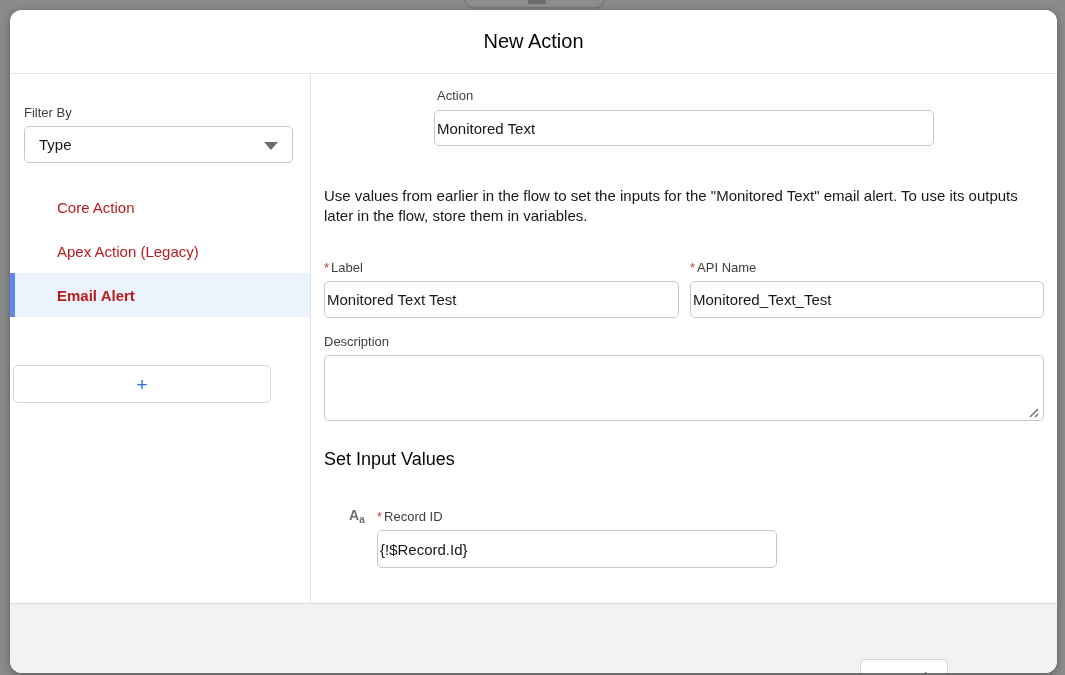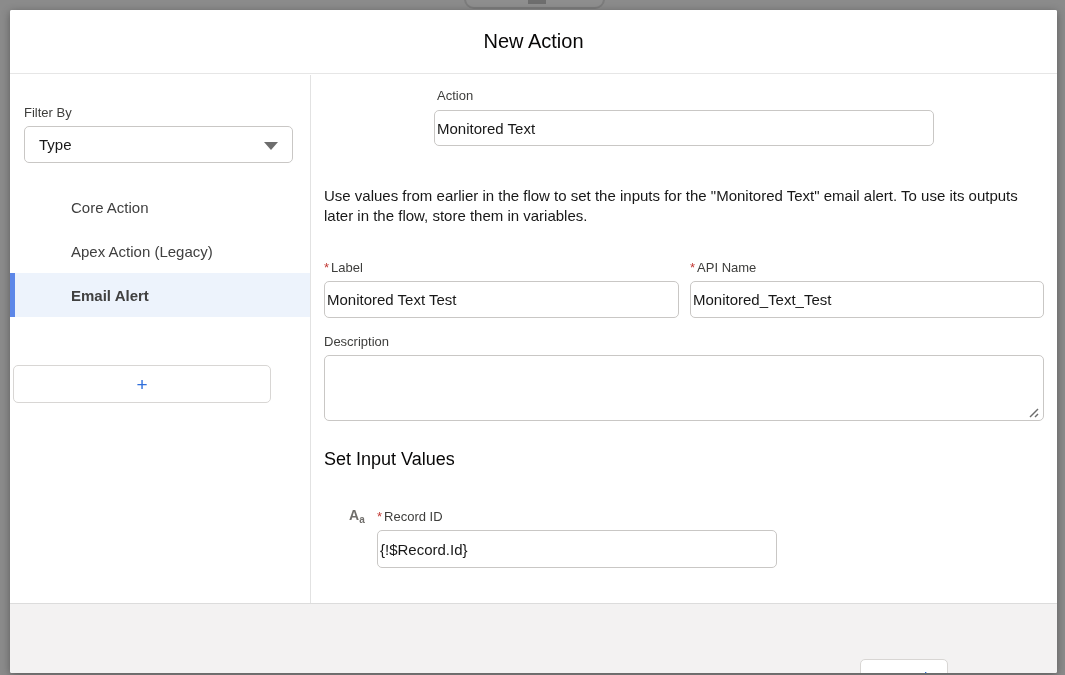--- a/index.html
+++ b/index.html
@@ -17,21 +17,21 @@
     background:#8e8e8e; border:2px solid #7c7c7c; border-radius:10px;
   }
   .behind-tab {
     position:absolute; left:528px; top:0; width:18px; height:4px;
     background:#6e6e6e;
   }
 
   
   .modal {
     position:absolute; left:10px; top:10px; width:1047px; height:663px;
-    background:#ffffff; border-radius:2px; overflow:hidden;
+    background:#ffffff; border-radius:12px; overflow:hidden;
     box-shadow:0 2px 8px rgba(0,0,0,.35);
   }
   .modal-header {
     position:absolute; left:0; top:0; width:100%; height:64px;
     border-bottom:1px solid #e6e6e6; background:#fff;
     display:flex; align-items:center; justify-content:center;
   }
   .modal-title { font-size:20px; font-weight:400; color:#080707; }
 
   
@@ -49,21 +49,21 @@
     display:flex; align-items:center; padding:15px 14px;
   }
   .type-caret {
     position:absolute; right:14px; top:15px; width:0; height:0;
     border-left:7px solid transparent; border-right:7px solid transparent;
     border-top:8px solid #6d6d6d;
   }
   .type-list { position:absolute; left:0; top:110px; width:100%; list-style:none; }
   .type-item {
     position:relative; height:44px; display:flex; align-items:center;
-    padding-left:61px; font-size:15px; color:#404040; cursor:pointer;
+    padding-left:47px; font-size:15px; color:#b91c1c; cursor:pointer;
   }
   .type-item.selected { background:#edf3fc; font-weight:700; }
   .selected-bar {
     position:absolute; left:0; top:0; width:5px; height:100%; background:#5d87e8;
   }
   .create-callout-btn {
     position:absolute; left:3px; top:290px; width:258px; height:38px;
     background:#fff; border:1px solid #d8d6d4; border-radius:5px;
     display:flex; align-items:center; justify-content:center; gap:9px;
     font-size:15px; color:#2f6fdb; cursor:pointer;

